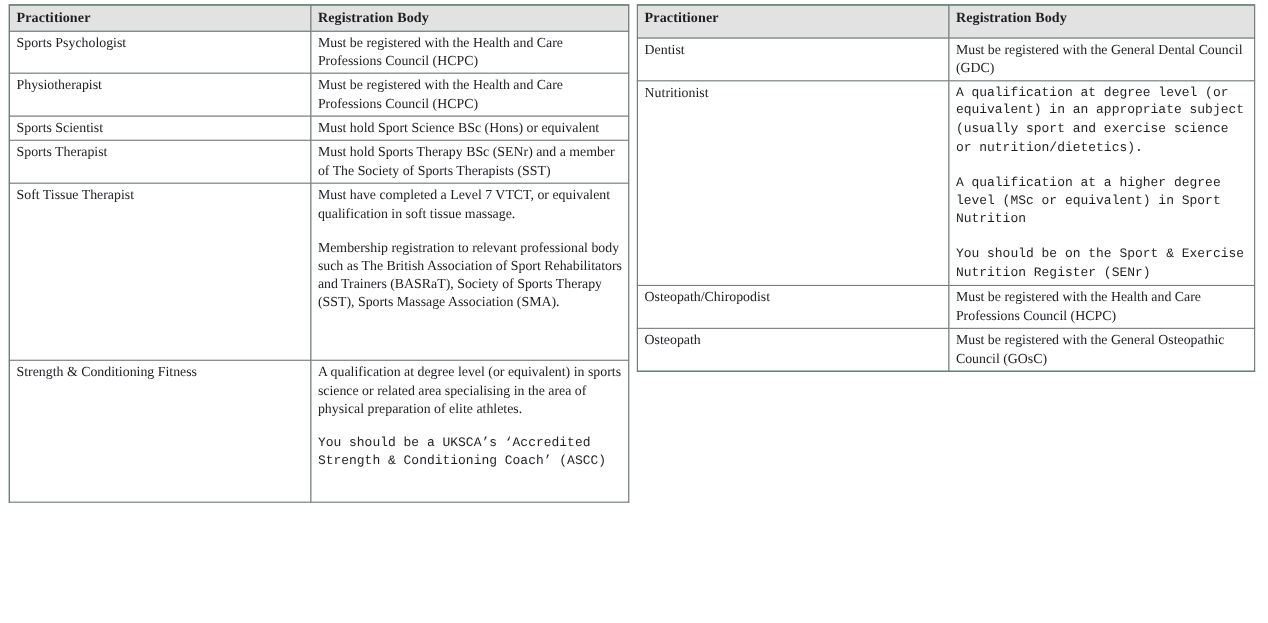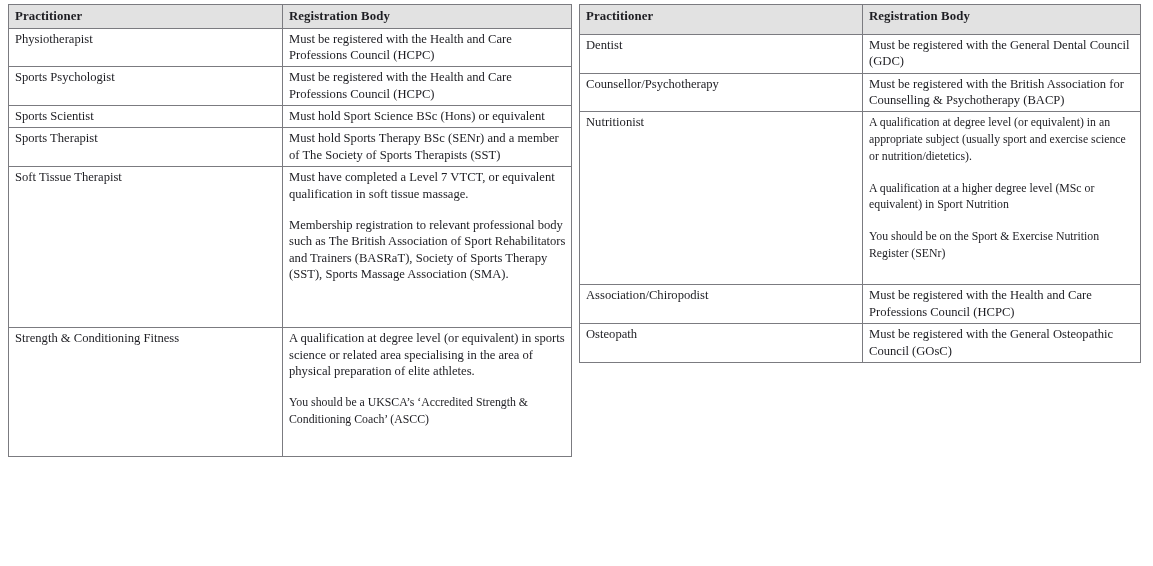--- a/index.html
+++ b/index.html
@@ -75,21 +75,21 @@
   
   .para {
     margin: 0;
   }
   .para + .para {
     margin-top: 15px;
   }
 
   
   .sans {
-    font-family: Liberation Serif, serif;
+    font-family: Liberation Mono, monospace;
     font-size: 11.8px;
     line-height: 1.42;
   }
   .serif {
     font-family: "Liberation Serif", "DejaVu Serif", serif;
   }
 
   
   .h-tall-1 { height: 155px; margin-left: 16px; }
   .h-tall-2 { height: 123px; }
@@ -106,27 +106,27 @@
       <col>
     </colgroup>
     <thead>
       <tr>
         <th>Practitioner</th>
         <th>Registration Body</th>
       </tr>
     </thead>
     <tbody id="body-left">
         <tr>
-          <td>Physiotherapist</td>
+          <td>Sports Psychologist</td>
           <td>
             <p class="para serif">Must be registered with the Health and Care Professions Council (HCPC)</p>
           </td>
         </tr>
         <tr>
-          <td>Sports Psychologist</td>
+          <td>Physiotherapist</td>
           <td>
             <p class="para serif">Must be registered with the Health and Care Professions Council (HCPC)</p>
           </td>
         </tr>
         <tr>
           <td>Sports Scientist</td>
           <td>
             <p class="para serif">Must hold Sport Science BSc (Hons) or equivalent</p>
           </td>
         </tr>
@@ -165,35 +165,29 @@
       </tr>
     </thead>
     <tbody id="body-right">
         <tr>
           <td>Dentist</td>
           <td>
             <p class="para serif">Must be registered with the General Dental Council (GDC)</p>
           </td>
         </tr>
         <tr>
-          <td>Counsellor/Psychotherapy</td>
-          <td>
-            <p class="para serif">Must be registered with the British Association for Counselling &amp; Psychotherapy (BACP)</p>
-          </td>
-        </tr>
-        <tr>
           <td class="h-tall-3">Nutritionist</td>
           <td>
             <p class="para sans">A qualification at degree level (or equivalent) in an appropriate subject (usually sport and exercise science or nutrition/dietetics).</p>
             <p class="para sans">A qualification at a higher degree level (MSc or equivalent) in Sport Nutrition</p>
             <p class="para sans">You should be on the Sport &amp; Exercise Nutrition Register (SENr)</p>
           </td>
         </tr>
         <tr>
-          <td>Association/Chiropodist</td>
+          <td>Osteopath/Chiropodist</td>
           <td>
             <p class="para serif">Must be registered with the Health and Care Professions Council (HCPC)</p>
           </td>
         </tr>
         <tr>
           <td>Osteopath</td>
           <td>
             <p class="para serif">Must be registered with the General Osteopathic Council (GOsC)</p>
           </td>
         </tr>

